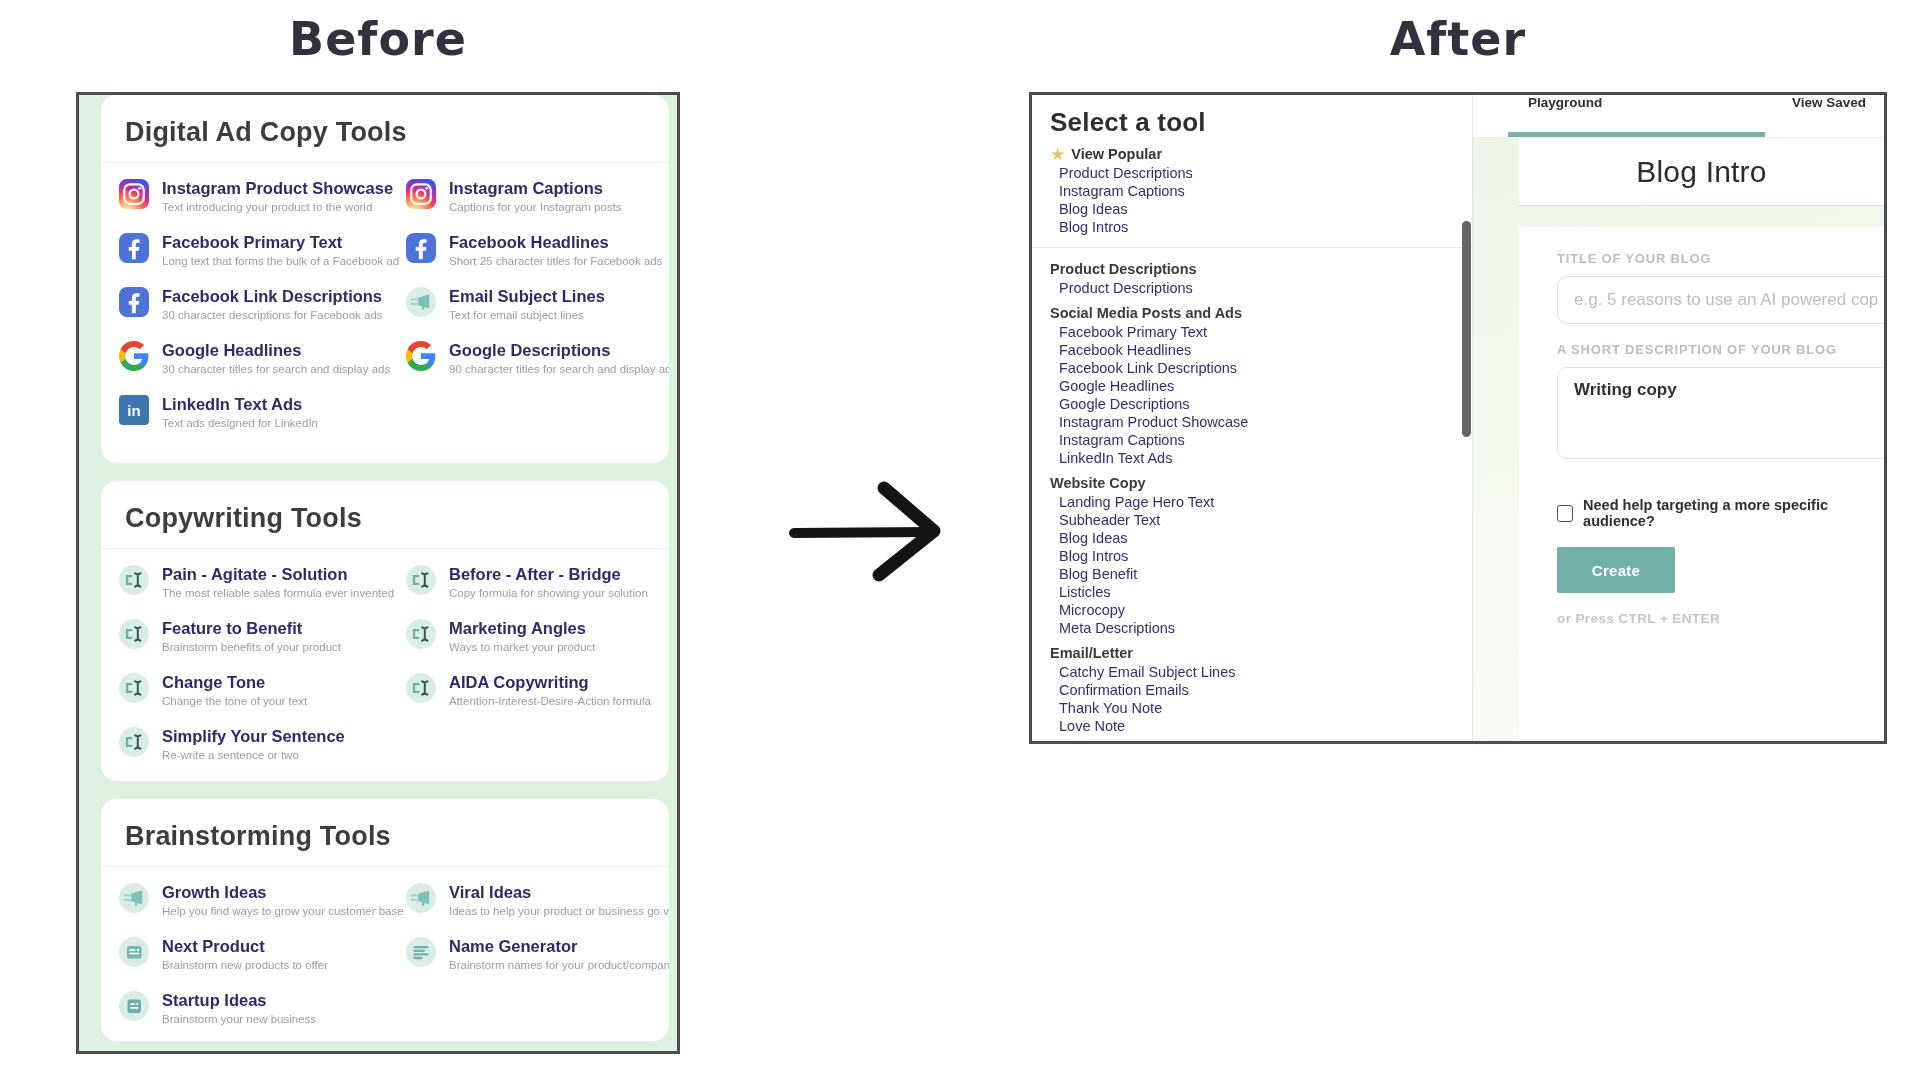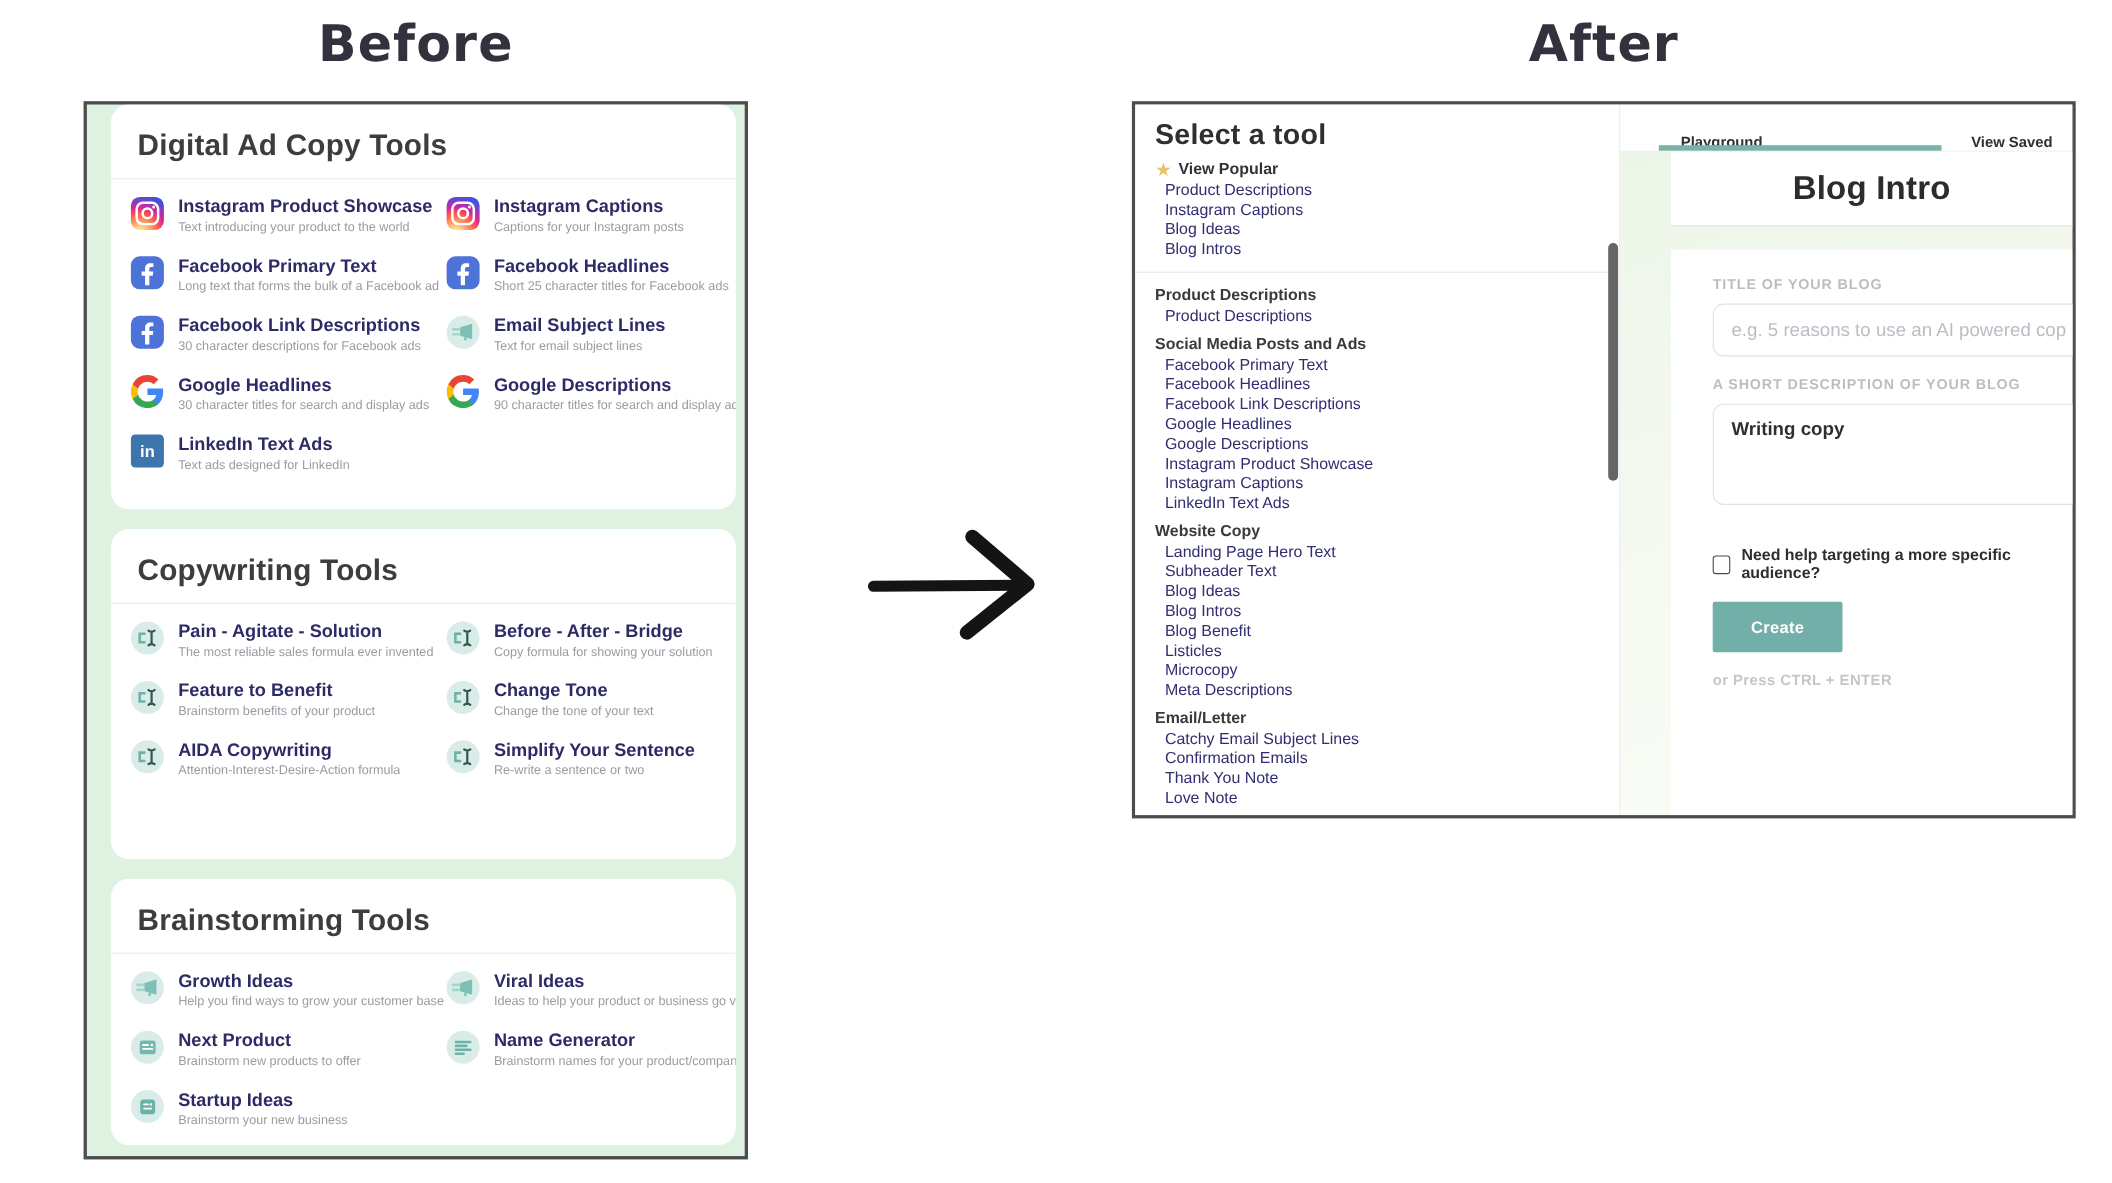--- a/index.html
+++ b/index.html
@@ -51,32 +51,32 @@
   .side-list{padding-left:9px;}
   .side-link{font-size:14.5px;color:#302e6f;line-height:18px;cursor:pointer;white-space:nowrap;}
   .side-divider{height:1px;background:#e8e8e8;margin:11px -20px 11px -18px;}
   .group{margin-top:6px;}
   .group-title{font-size:14.5px;font-weight:bold;color:#3a3a3a;line-height:20px;white-space:nowrap;}
   .scroll-thumb{position:absolute;right:1px;top:126px;width:9px;height:216px;
       background:#656565;border-radius:5px;cursor:grab;}
 
   .right-area{flex:1 1 auto;display:flex;flex-direction:column;border-left:1px solid #e5e5e5;min-width:0;}
   .tabbar{height:42px;flex:0 0 42px;background:#fff;display:flex;border-bottom:1px solid #ededed;}
-  .tab{position:relative;display:flex;align-items:flex-end;font-size:13.5px;font-weight:bold;
+  .tab{position:relative;display:flex;align-items:flex-start;font-size:13.5px;font-weight:bold;
       color:#2f2f2f;cursor:pointer;box-sizing:border-box;}
   .tab.playground{flex:0 0 71%;padding-left:55px;}
   .tab.viewsaved{flex:1 1 auto;justify-content:flex-end;padding-right:18px;}
   .tab-underline{position:absolute;left:35px;right:0;bottom:0;height:5px;background:#79b2ab;}
   .playground-bg{flex:1 1 auto;background:linear-gradient(160deg,#edf5e8 0%,#f6faf2 55%,#fbfcf8 100%);
       display:flex;min-height:0;}
   .green-gutter{flex:0 0 46px;}
   .pg-col{flex:1 1 auto;display:flex;flex-direction:column;min-width:0;}
   .title-band{height:67px;flex:0 0 67px;background:#fff;border-bottom:1px solid #dcdcdc;
       display:flex;align-items:center;justify-content:center;}
-  .pg-title{font-size:30px;font-weight:bold;color:#2c2c2c;letter-spacing:.2px;text-align:right;}
+  .pg-title{font-size:30px;font-weight:normal;color:#2c2c2c;letter-spacing:.2px;text-align:right;}
   .band-gap{height:21px;flex:0 0 21px;}
   .form-card{flex:1 1 auto;background:#fff;padding:24px 0 0 38px;}
   .field-label{font-size:13px;color:#b9bec4;letter-spacing:.8px;font-weight:bold;margin-top:18px;}
   .field-label.first{margin-top:0;}
   .text-input,.text-area{display:block;box-sizing:border-box;width:calc(100% + 40px);
       border:1px solid #e2e2e2;border-radius:10px;margin-top:10px;font-size:17px;
       font-family:"Liberation Sans","DejaVu Sans",sans-serif;color:#2f2f2f;outline:none;}
   .text-input{height:48px;padding:0 16px;}
   .text-input::placeholder{color:#b9bec4;}
   .text-area{height:92px;padding:12px 16px;resize:none;font-weight:bold;}
@@ -253,20 +253,32 @@
                 <path d="M13.2 11.2H8v7.6h5.2" fill="none" stroke="#6fb0a3" stroke-width="2.3"></path>
                 <path d="M16 8.3c1.7 1.3 3.8 1.3 5.5 0M18.8 9.2v11.6M16 21.7c1.7-1.3 3.8-1.3 5.5 0" fill="none" stroke="#31594f" stroke-width="2" stroke-linecap="round"></path>
               </svg>
             </span>
     <span class="tool-text">
       <div class="tool-title">Feature to Benefit</div>
       <div class="tool-sub">Brainstorm benefits of your product</div>
     </span>
   </div>
 
+  <div class="tool-item">
+    <span class="icon circ">
+              <svg viewBox="0 0 30 30">
+                <path d="M13.2 11.2H8v7.6h5.2" fill="none" stroke="#6fb0a3" stroke-width="2.3"></path>
+                <path d="M16 8.3c1.7 1.3 3.8 1.3 5.5 0M18.8 9.2v11.6M16 21.7c1.7-1.3 3.8-1.3 5.5 0" fill="none" stroke="#31594f" stroke-width="2" stroke-linecap="round"></path>
+              </svg>
+            </span>
+    <span class="tool-text">
+      <div class="tool-title">Marketing Angles</div>
+      <div class="tool-sub">Ways to market your product</div>
+    </span>
+  </div>
 
   <div class="tool-item">
     <span class="icon circ">
               <svg viewBox="0 0 30 30">
                 <path d="M13.2 11.2H8v7.6h5.2" fill="none" stroke="#6fb0a3" stroke-width="2.3"></path>
                 <path d="M16 8.3c1.7 1.3 3.8 1.3 5.5 0M18.8 9.2v11.6M16 21.7c1.7-1.3 3.8-1.3 5.5 0" fill="none" stroke="#31594f" stroke-width="2" stroke-linecap="round"></path>
               </svg>
             </span>
     <span class="tool-text">
       <div class="tool-title">Change Tone</div>

